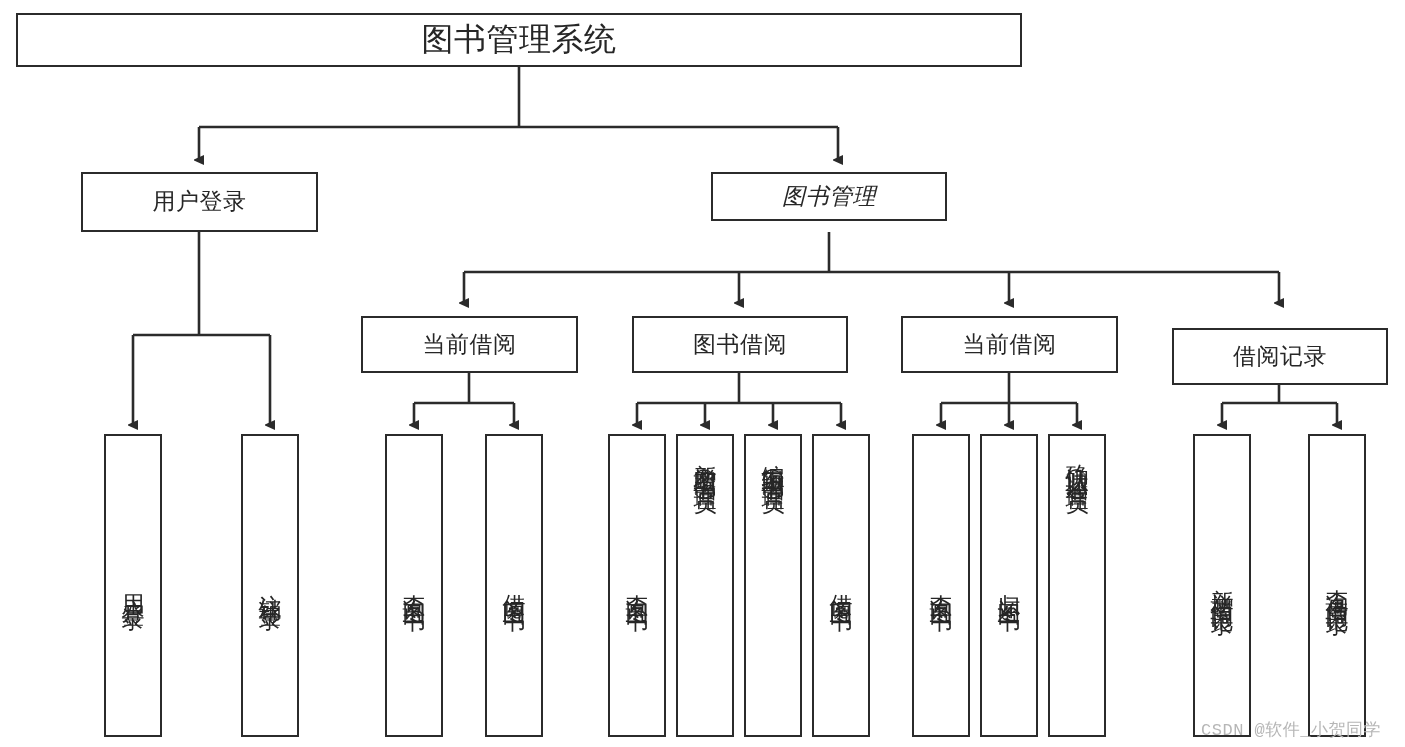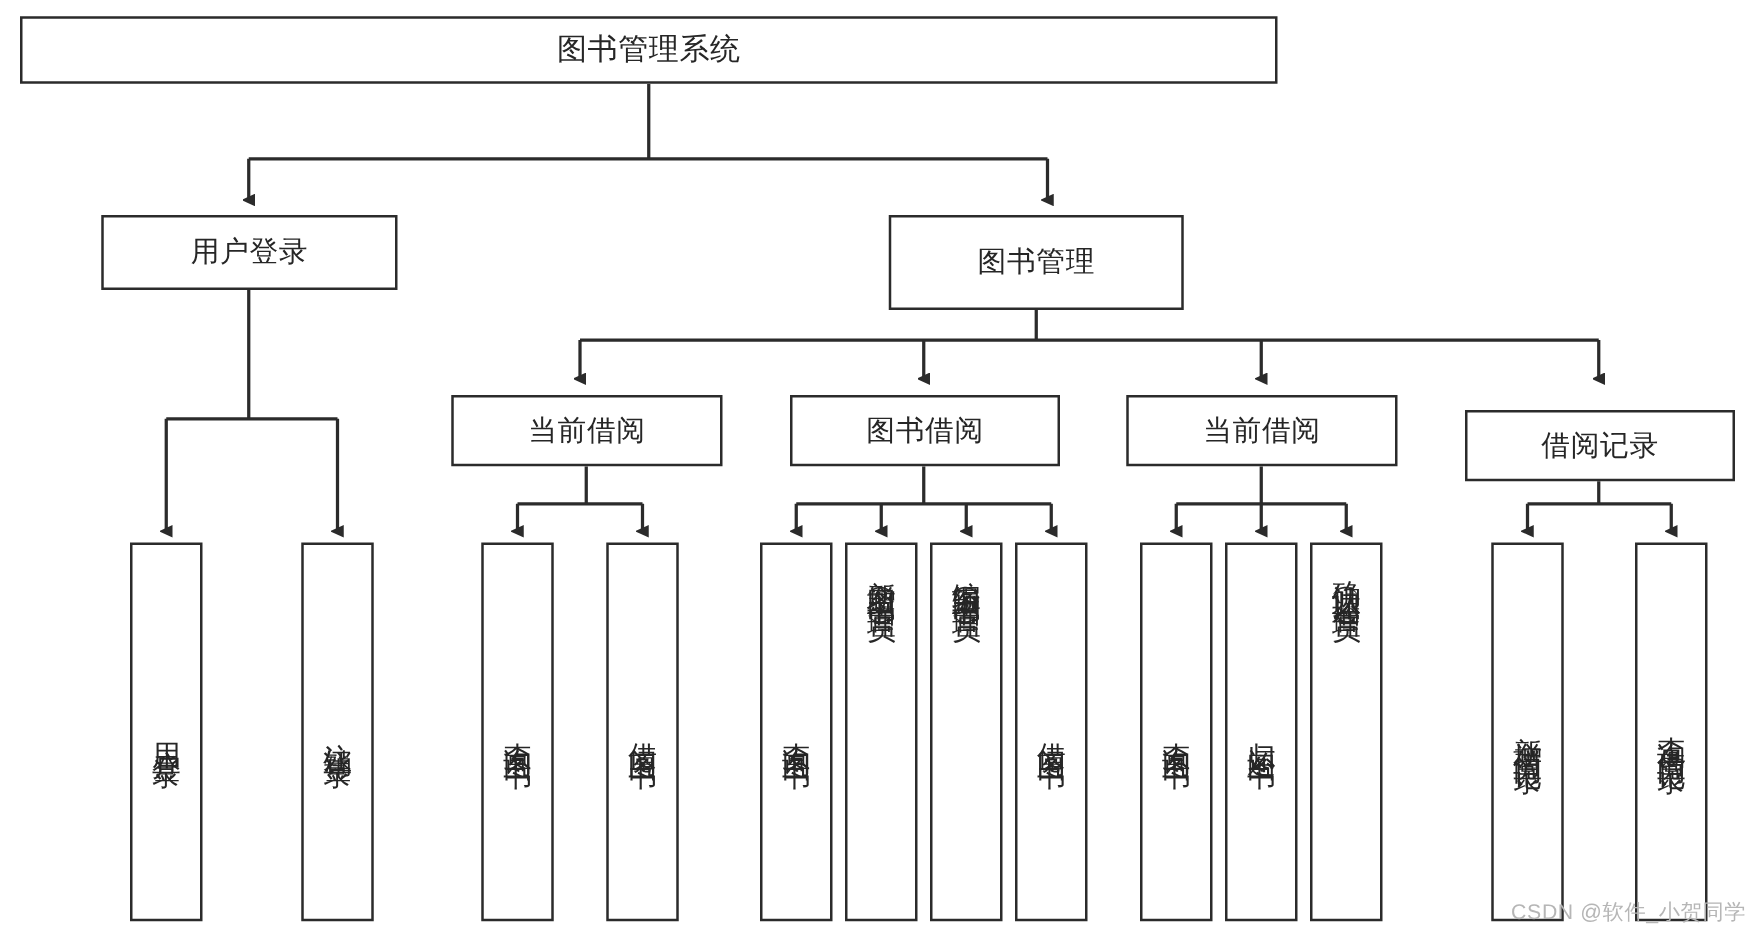--- a/index.html
+++ b/index.html
@@ -41,21 +41,21 @@
     line-height: 1.18;
     white-space: nowrap;
     color: #262626;
   }
   
   .node.horiz .label {
     font-size: 23px;
     letter-spacing: 0.5px;
   }
   .node.title .label {
-    font-size: 24px;
+    font-size: 32px;
   }
   
   .node.vert {
     align-items: flex-start;
     justify-content: center;
     padding-top: 10px;
   }
   .node.vert .label {
     writing-mode: vertical-rl;
     text-orientation: upright;
@@ -67,26 +67,27 @@
   .node.vert.tall .label {
     letter-spacing: 4px;
   }
   
   .node.vert.mid {
     align-items: center;
     padding-top: 0;
   }
   .watermark {
     position: absolute;
-    right: 8px;
+    right: 24px;
     bottom: 6px;
     font-size: 17px;
     color: #b6b6b6;
     white-space: nowrap;
     letter-spacing: 0.5px;
+    font-family: Liberation Mono, monospace;
   }
 </style>
 </head>
 <body>
 
 <div id="canvas">
 
   <svg class="connectors" viewBox="0 0 1405 747" xmlns="http://www.w3.org/2000/svg">
     <defs>
       <marker id="arrow" markerWidth="10" markerHeight="10" refX="5" refY="5" orient="auto" markerUnits="userSpaceOnUse">
@@ -137,21 +138,21 @@
     </g>
   </svg>
 
   <div class="node horiz title" style="left:16px; top:13px; width:1006px; height:54px;">
     <span class="label">图书管理系统</span>
   </div>
 
   <div class="node horiz" style="left:81px; top:172px; width:237px; height:60px;">
     <span class="label">用户登录</span>
   </div>
-  <div class="node horiz" style="left:711px; top:172px; width:236px; height:76px;">
+  <div class="node horiz" style="left:711px; top:172px; width:236px; height:49px;font-style:italic;">
     <span class="label">图书管理</span>
   </div>
 
   <div class="node horiz" style="left:361px; top:316px; width:217px; height:57px;">
     <span class="label">当前借阅</span>
   </div>
   <div class="node horiz" style="left:632px; top:316px; width:216px; height:57px;">
     <span class="label">图书借阅</span>
   </div>
   <div class="node horiz" style="left:901px; top:316px; width:217px; height:57px;">

